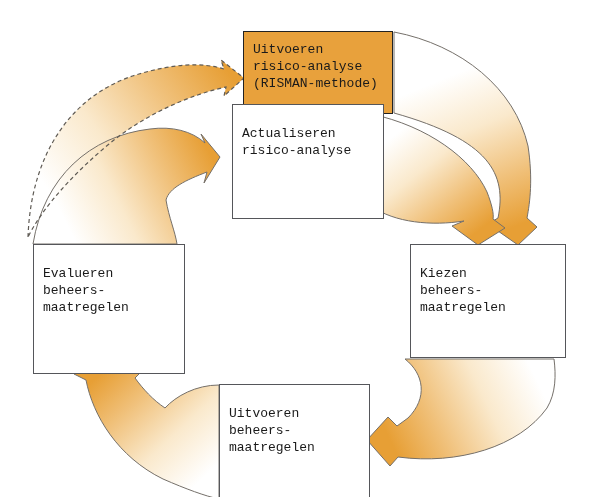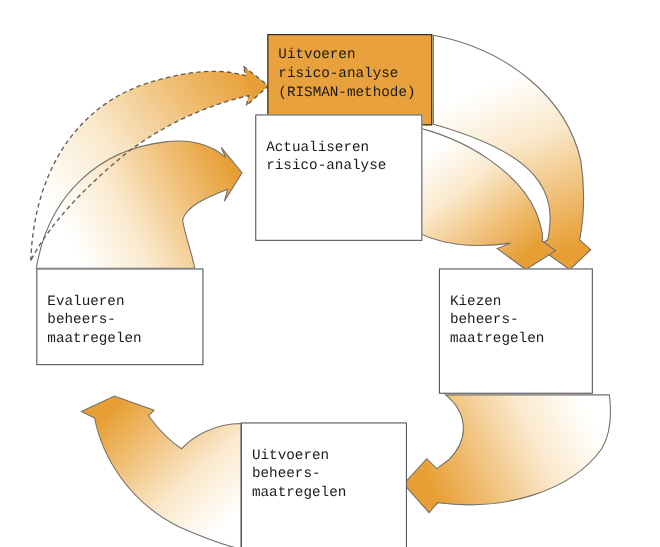--- a/index.html
+++ b/index.html
@@ -111,27 +111,27 @@
     <div class="label">Uitvoeren
 risico-analyse
 (RISMAN-methode)</div>
   </div>
 
   <div class="node" style="left:232px;top:88px;width:152px;height:115px;">
     <div class="label">Actualiseren
 risico-analyse</div>
   </div>
 
-  <div class="node" style="left:399px;top:228px;width:140px;height:114px;">
+  <div class="node" style="left:410px;top:228px;width:156px;height:114px;">
     <div class="label">Kiezen
 beheers-
 maatregelen</div>
   </div>
 
-  <div class="node" style="left:33px;top:228px;width:152px;height:88px;">
+  <div class="node" style="left:33px;top:228px;width:152px;height:130px;">
     <div class="label">Evalueren
 beheers-
 maatregelen</div>
   </div>
 
   <div class="node" style="left:219px;top:368px;width:151px;height:117px;">
     <div class="label">Uitvoeren
 beheers-
 maatregelen</div>
   </div>

